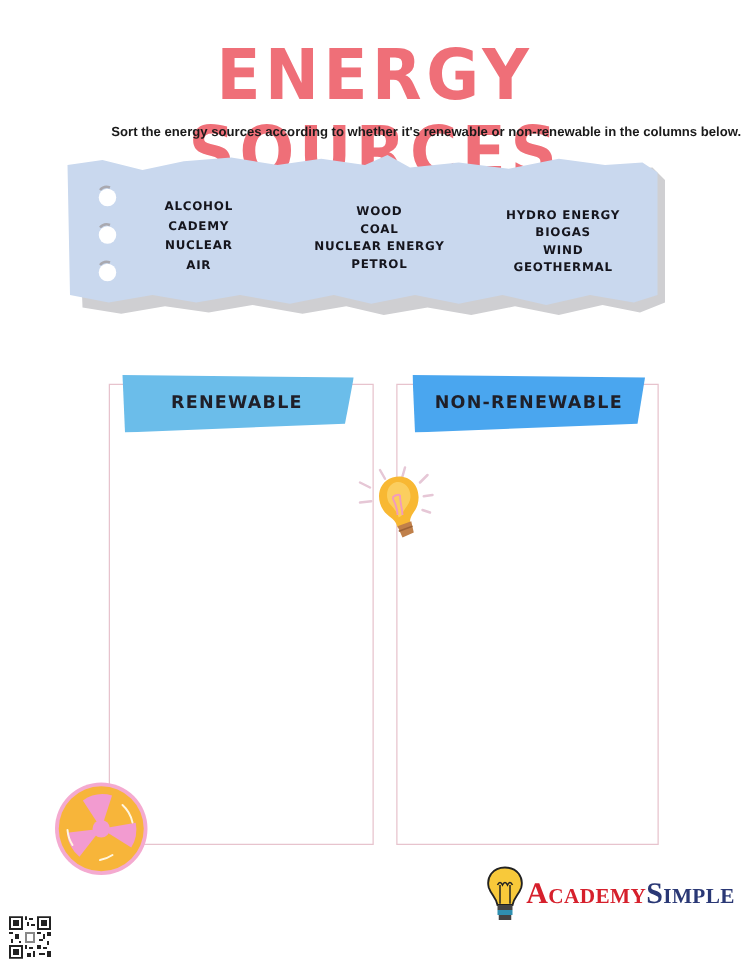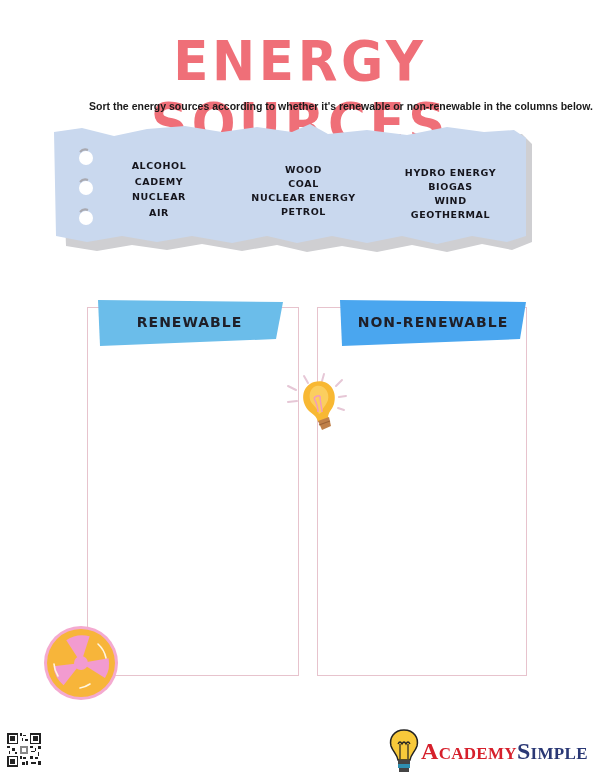--- a/index.html
+++ b/index.html
@@ -42,21 +42,21 @@
     position:absolute; left:0; top:0; width:100%; height:100%;
     display:flex; align-items:center; justify-content:center;
     font-family:"DejaVu Sans", sans-serif; font-weight:bold;
     font-size:14px; letter-spacing:1px; color:#1f1f28;
   }
 
   .bulb { position:absolute; left:284px; top:368px; width:70px; height:70px; }
   .radiation { position:absolute; left:42px; top:624px; width:78px; height:78px; }
   .qr { position:absolute; left:7px; top:733px; width:34px; height:34px; }
 
-  .brand { position:absolute; left:388px; top:728px; width:212px; height:49px; }
+  .brand { position:absolute; left:388px; top:692px; width:212px; height:49px; }
   .brand-name {
     position:absolute; left:33px; top:10px; white-space:nowrap;
     font-family:"Liberation Serif", serif; font-weight:bold; font-size:17px;
     letter-spacing:0.3px;
   }
   .brand-a { color:#d6202c; }
   .brand-s { color:#2a3875; }
   .big { font-size:24px; }
 </style>
 </head>
@@ -103,21 +103,21 @@
 <div class="box box-left"></div>
 <div class="box box-right"></div>
 
 <div class="label-banner" style="left:96px;width:187px;">
   <svg width="187" height="48" viewBox="0 0 187 48">
     <path d="M2 2 L187 4 L180 41 L4 48 Z" fill="#6bbdea"></path>
   </svg>
   <div class="label-text">RENEWABLE</div>
 </div>
 
-<div class="label-banner" style="left:340px;width:186px;">
+<div class="label-banner" style="left:330px;width:186px;">
   <svg width="186" height="48" viewBox="0 0 186 48">
     <path d="M0 2 L186 4 L180 41 L2 48 Z" fill="#4aa6ef"></path>
   </svg>
   <div class="label-text">NON-RENEWABLE</div>
 </div>
 
 <svg class="bulb" viewBox="0 0 70 70">
   <g stroke="#e6c7d6" stroke-width="2" stroke-linecap="round">
     <line x1="4" y1="18" x2="12" y2="22"></line>
     <line x1="4" y1="34" x2="13" y2="33"></line>

